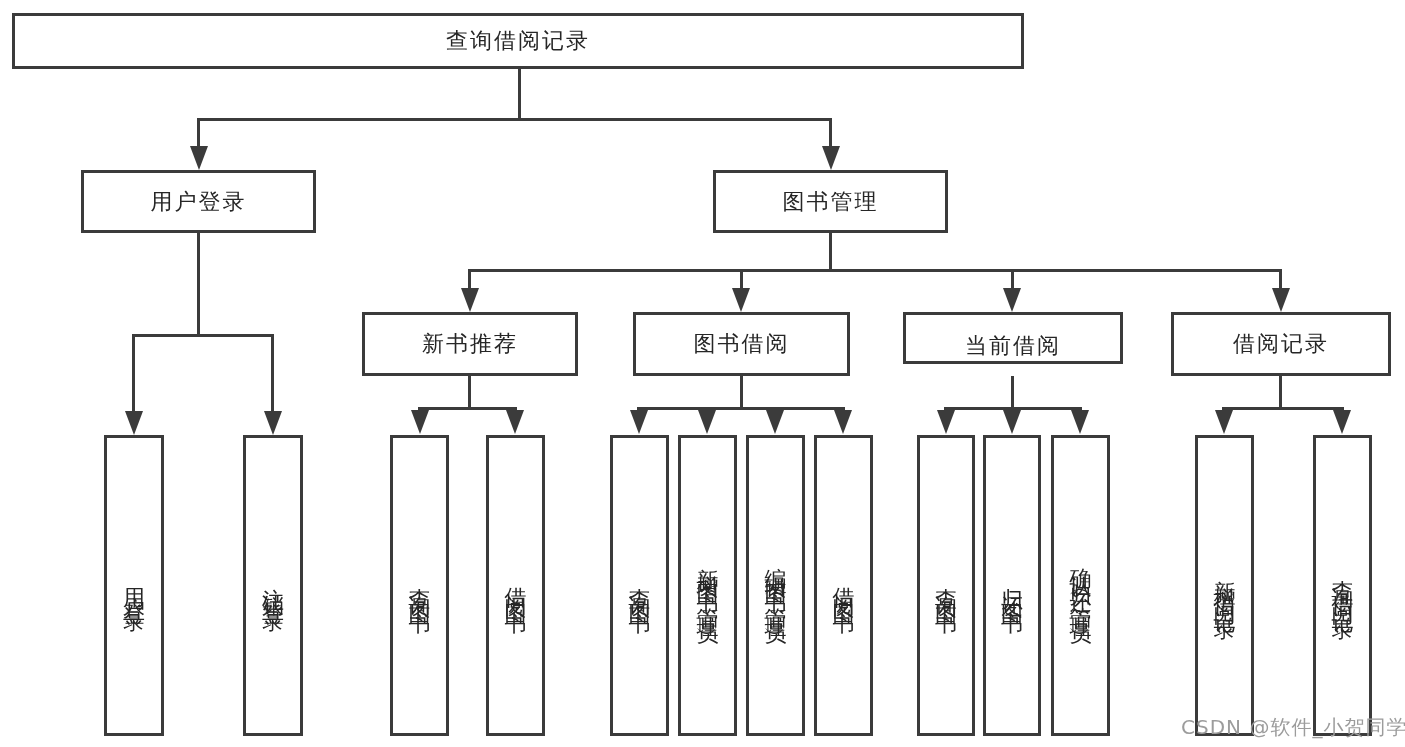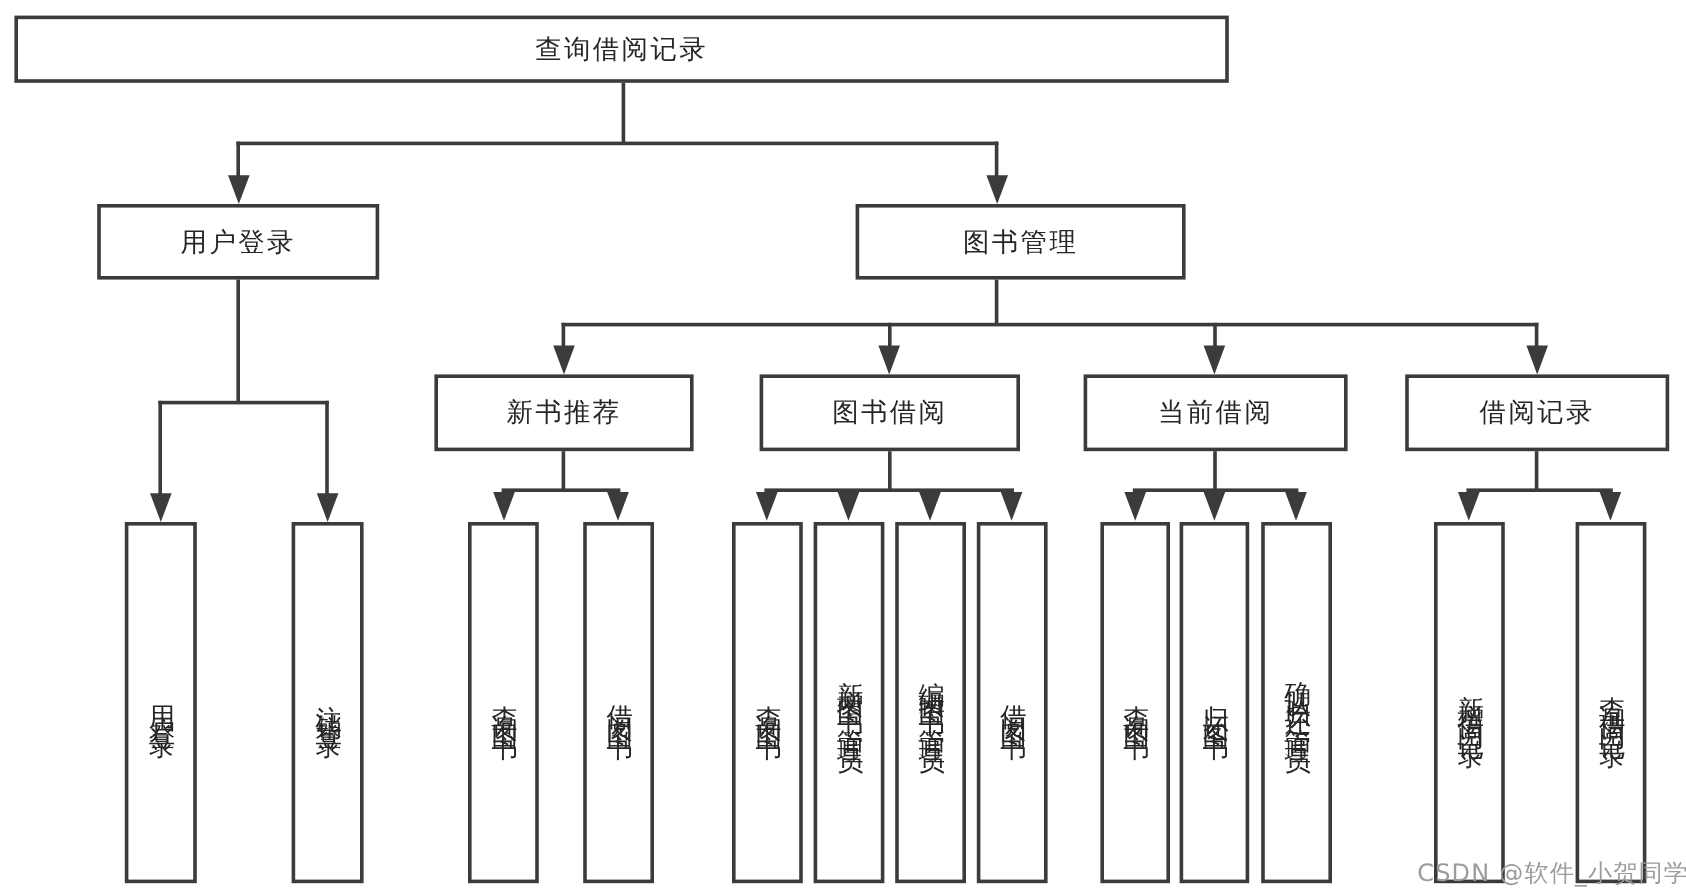--- a/index.html
+++ b/index.html
@@ -65,21 +65,21 @@
   <div class="vl" style="left:518px; top:69px; height:51px;"></div>
   <div class="hl" style="left:197px; top:118px; width:635px;"></div>
   <div class="vl" style="left:197px; top:118px; height:30px;"></div>
   <div class="vl" style="left:829px; top:118px; height:30px;"></div>
   <div class="ah" style="left:190px; top:146px;"></div>
   <div class="ah" style="left:822px; top:146px;"></div>
 
   <div class="box" style="left:81px; top:170px; width:235px; height:63px;">
     <span class="lbl">用户登录</span>
   </div>
-  <div class="box" style="left:713px; top:170px; width:275px; height:63px;">
+  <div class="box" style="left:713px; top:170px; width:235px; height:63px;">
     <span class="lbl">图书管理</span>
   </div>
 
   <div class="vl" style="left:197px; top:233px; height:103px;"></div>
   <div class="hl" style="left:132px; top:334px; width:142px;"></div>
   <div class="vl" style="left:132px; top:334px; height:78px;"></div>
   <div class="vl" style="left:271px; top:334px; height:78px;"></div>
   <div class="ah" style="left:125px; top:411px;"></div>
   <div class="ah" style="left:264px; top:411px;"></div>
 
@@ -93,21 +93,21 @@
   <div class="ah" style="left:732px; top:288px;"></div>
   <div class="ah" style="left:1003px; top:288px;"></div>
   <div class="ah" style="left:1272px; top:288px;"></div>
 
   <div class="box" style="left:633px; top:312px; width:217px; height:64px;">
     <span class="lbl">图书借阅</span>
   </div>
   <div class="box" style="left:362px; top:312px; width:216px; height:64px;">
     <span class="lbl">新书推荐</span>
   </div>
-  <div class="box" style="left:903px; top:312px; width:220px; height:64px;">
+  <div class="box" style="left:903px; top:312px; width:220px; height:52px;align-items:flex-end;">
     <span class="lbl">当前借阅</span>
   </div>
   <div class="box" style="left:1171px; top:312px; width:220px; height:64px;">
     <span class="lbl">借阅记录</span>
   </div>
 
   <div class="vl" style="left:468px; top:376px; height:33px;"></div>
   <div class="hl" style="left:418px; top:407px; width:99px;"></div>
   <div class="ah" style="left:411px; top:410px;"></div>
   <div class="ah" style="left:506px; top:410px;"></div>

